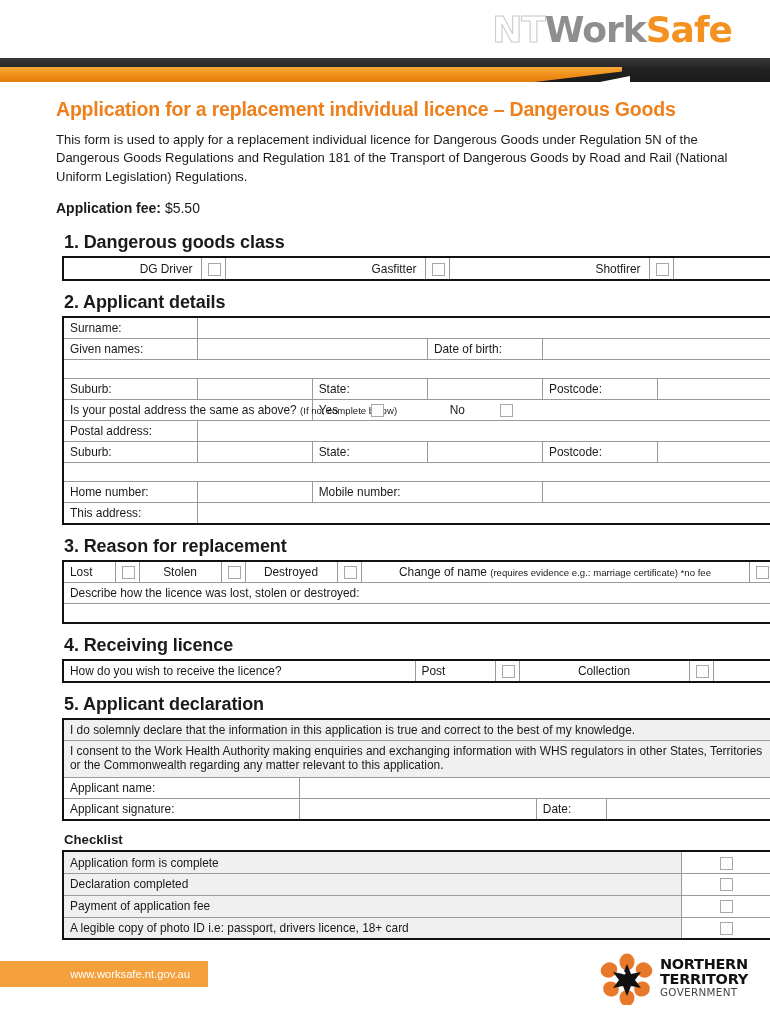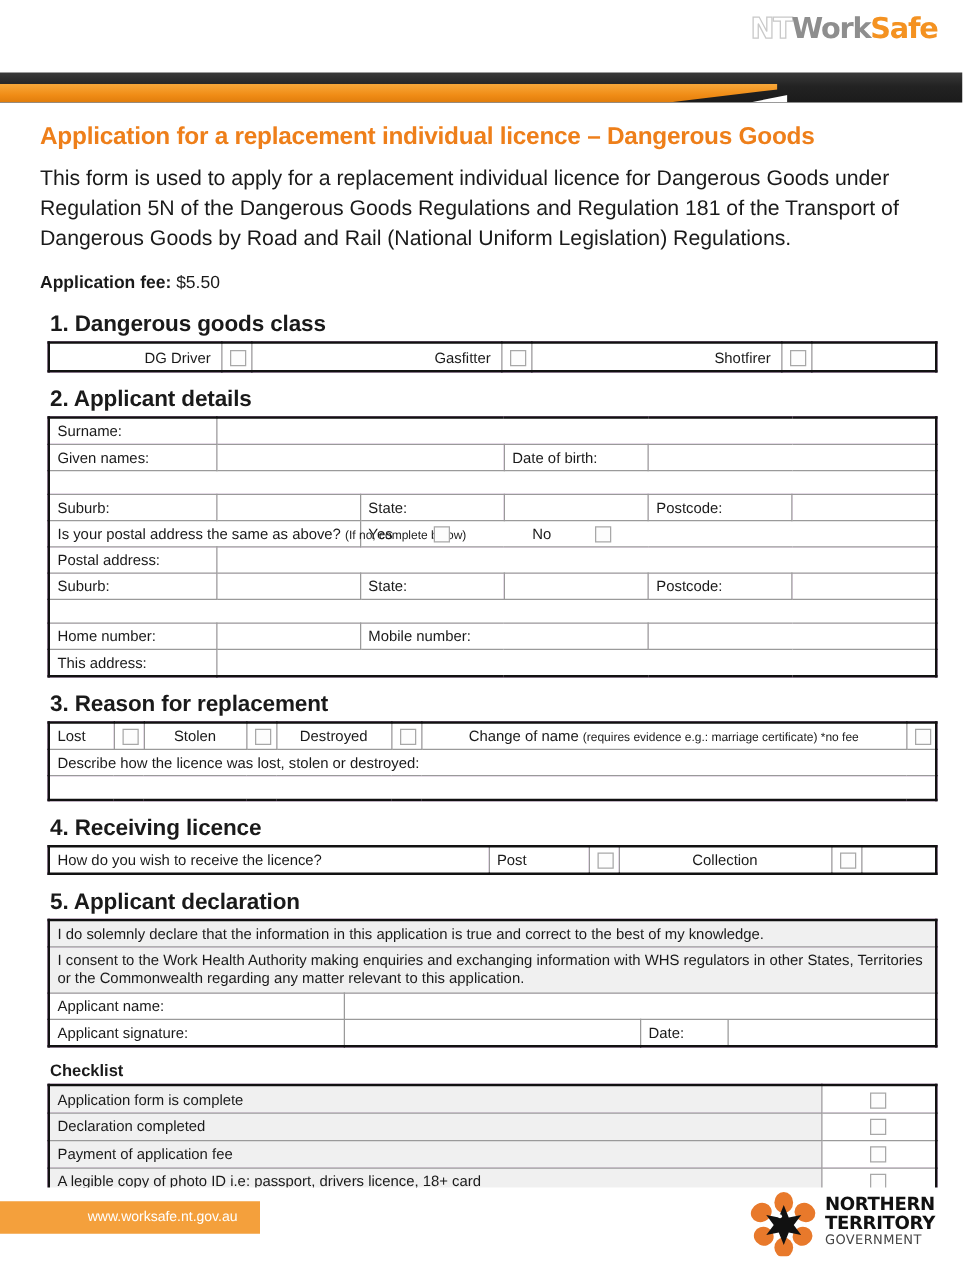--- a/index.html
+++ b/index.html
@@ -16,24 +16,24 @@
   }
 
   
   .masthead {
     position: relative;
     height: 58px;
     background: #ffffff;
   }
   .logo {
     position: absolute;
-    right: 20px; top: 12px;
+    right: 38px; top: 12px;
     font-family: "DejaVu Sans", sans-serif;
     font-weight: bold;
-    font-size: 23px;
+    font-size: 36px;
     letter-spacing: -1px;
     line-height: 1;
     white-space: nowrap;
   }
   .logo .nt { color: #ffffff; -webkit-text-stroke: 1px #c9c9c9; text-shadow: 0 0 0 #ddd; }
   .logo .work { color: #8e8e8e; }
   .logo .safe { color: #f49221; }
 
   .headerbands { position: relative; height: 24px; }
   .band-dark {
@@ -48,32 +48,32 @@
     clip-path: polygon(0 0, 100% 0, 100% 30%, 86% 100%, 0 100%);
   }
   .band-notch {
     position: absolute; left: 600px; top: 18px;
     width: 30px; height: 6px;
     background: #ffffff;
     clip-path: polygon(0 100%, 100% 0, 100% 100%);
   }
 
   
-  .page { padding: 14px 26px 0 26px; }
+  .page { padding: 14px 26px 0 26px; margin-left: 24px; }
 
   h1.form-title {
     margin: 2px 0 10px 6px;
     font-size: 19.5px;
     font-weight: bold;
     color: #ee7f1a;
     letter-spacing: -0.2px;
   }
   p.intro {
     margin: 0 0 14px 6px;
-    font-size: 17px;
+    font-size: 13px;
     line-height: 1.42;
     color: #1a1a1a;
     max-width: 700px;
   }
   .fee {
     margin: 0 0 16px 6px;
     font-size: 14px;
   }
   .fee .fee-label { font-weight: bold; }
 

